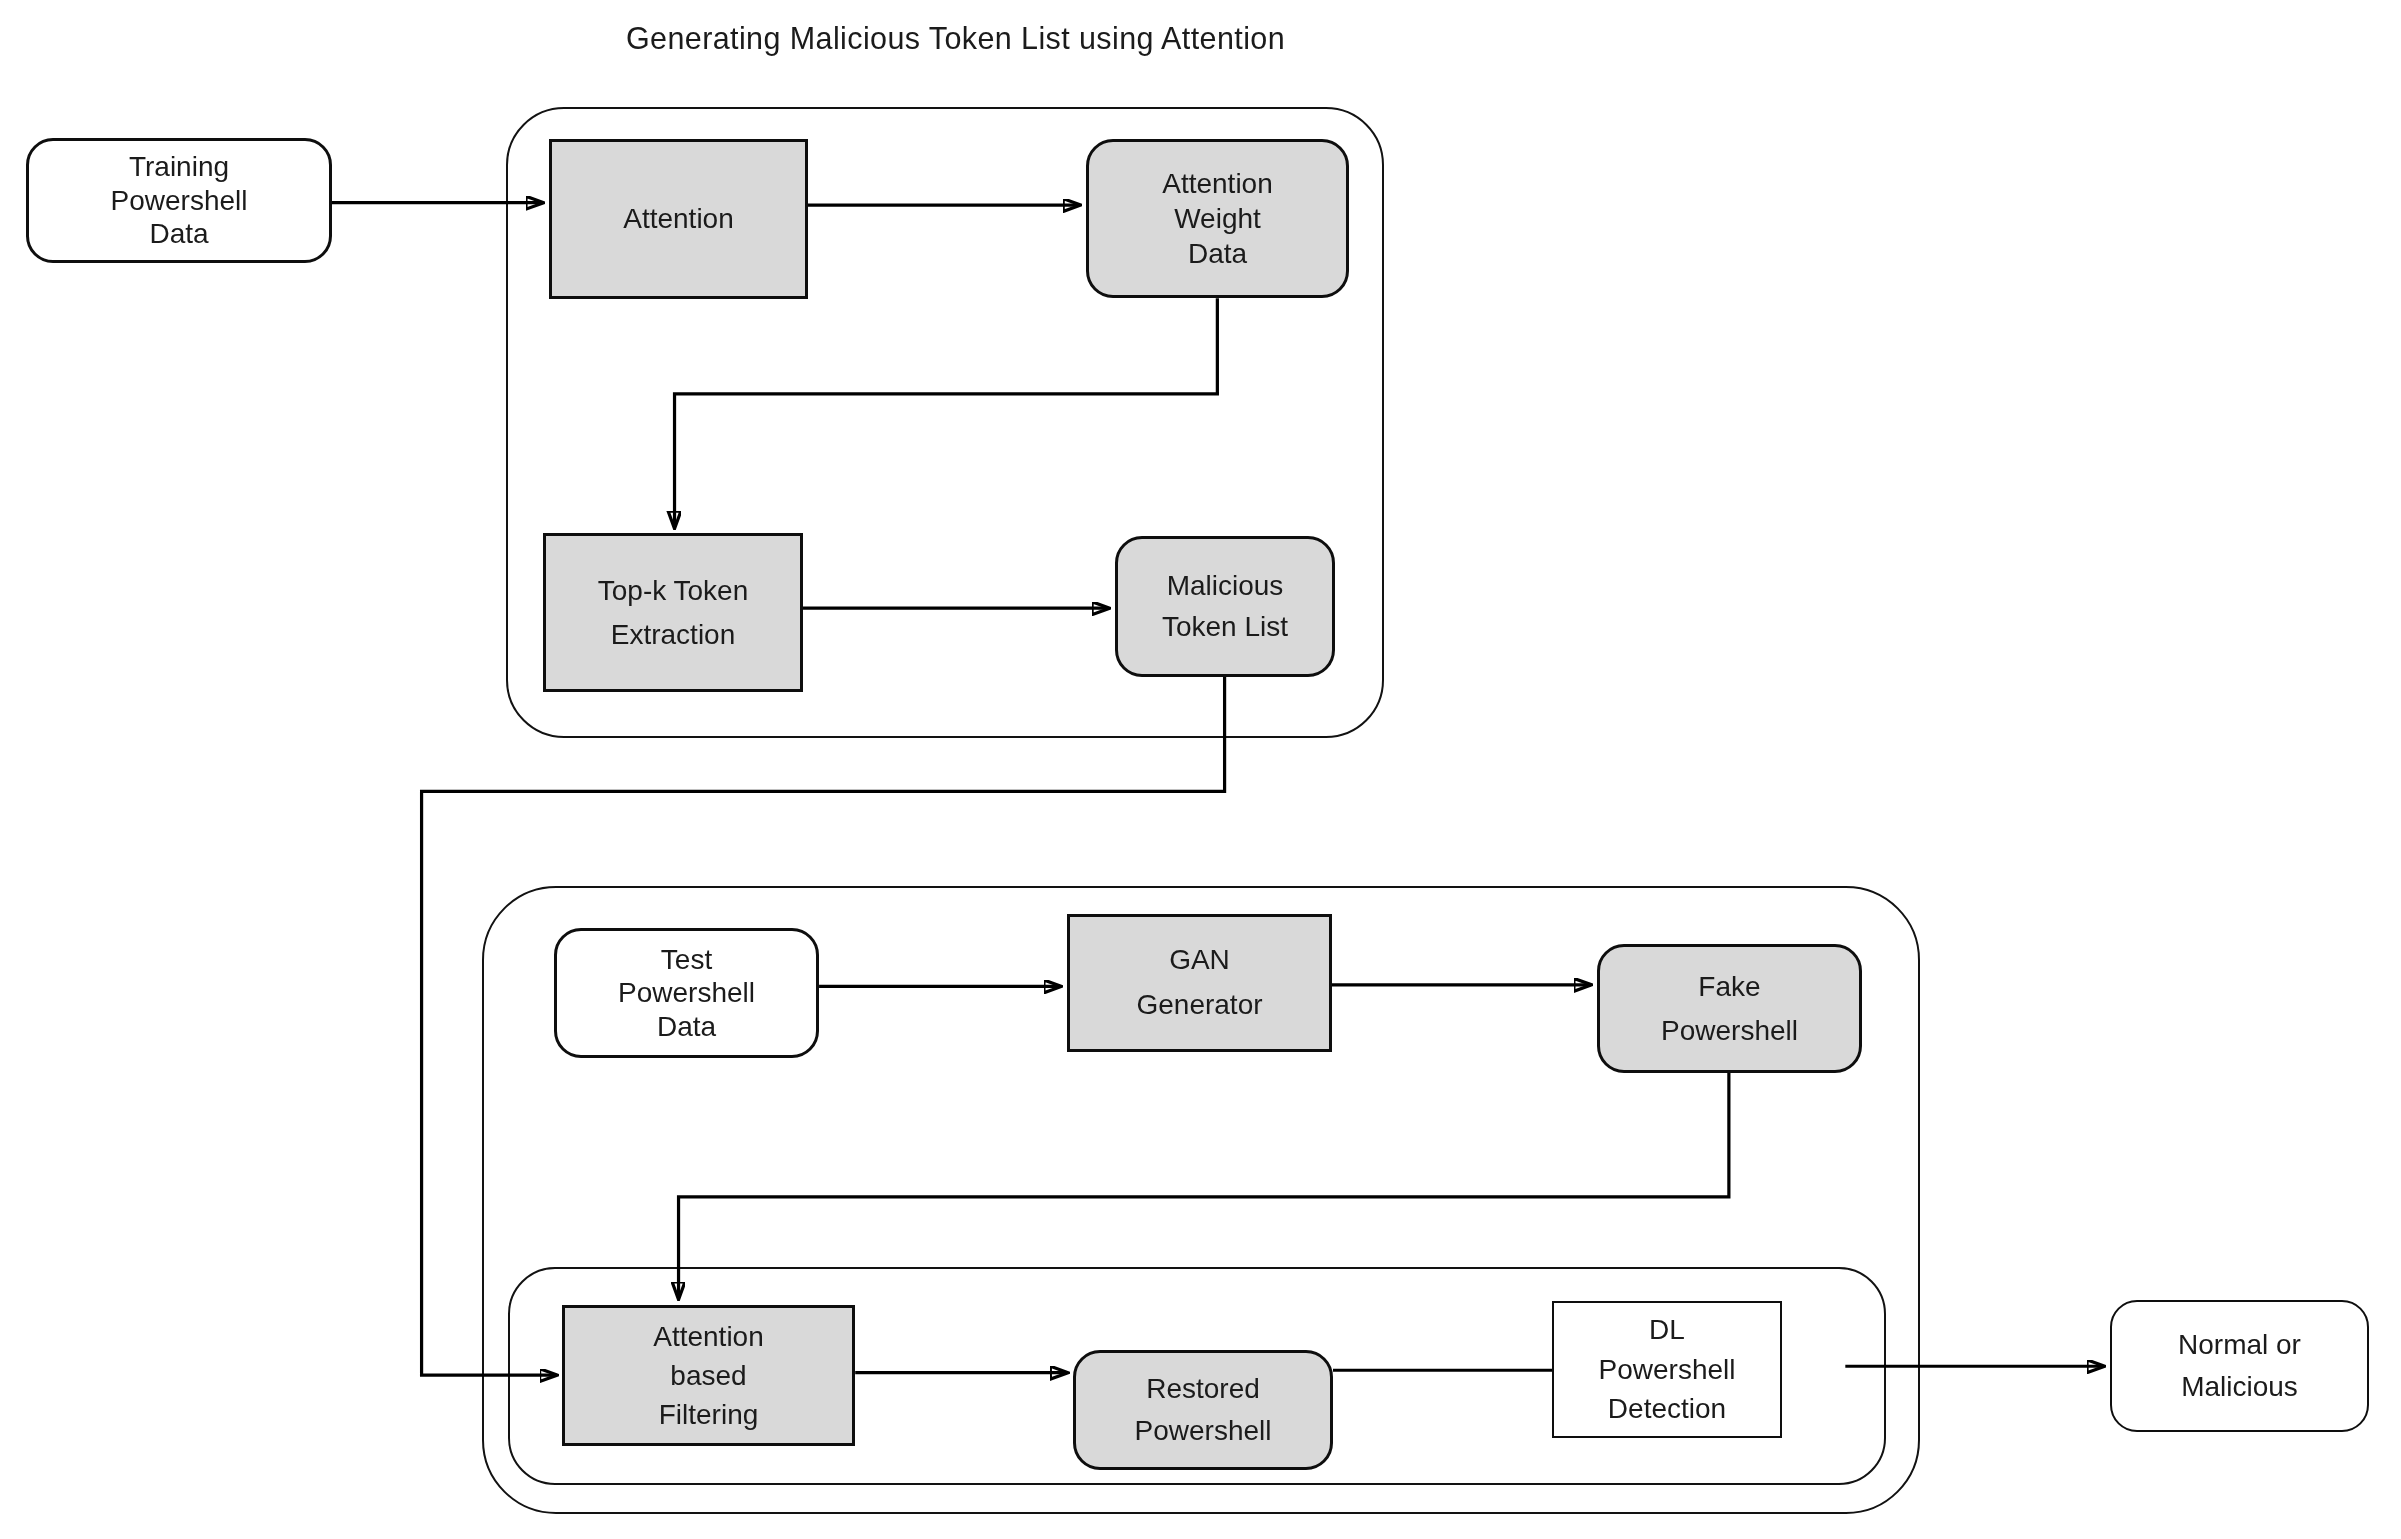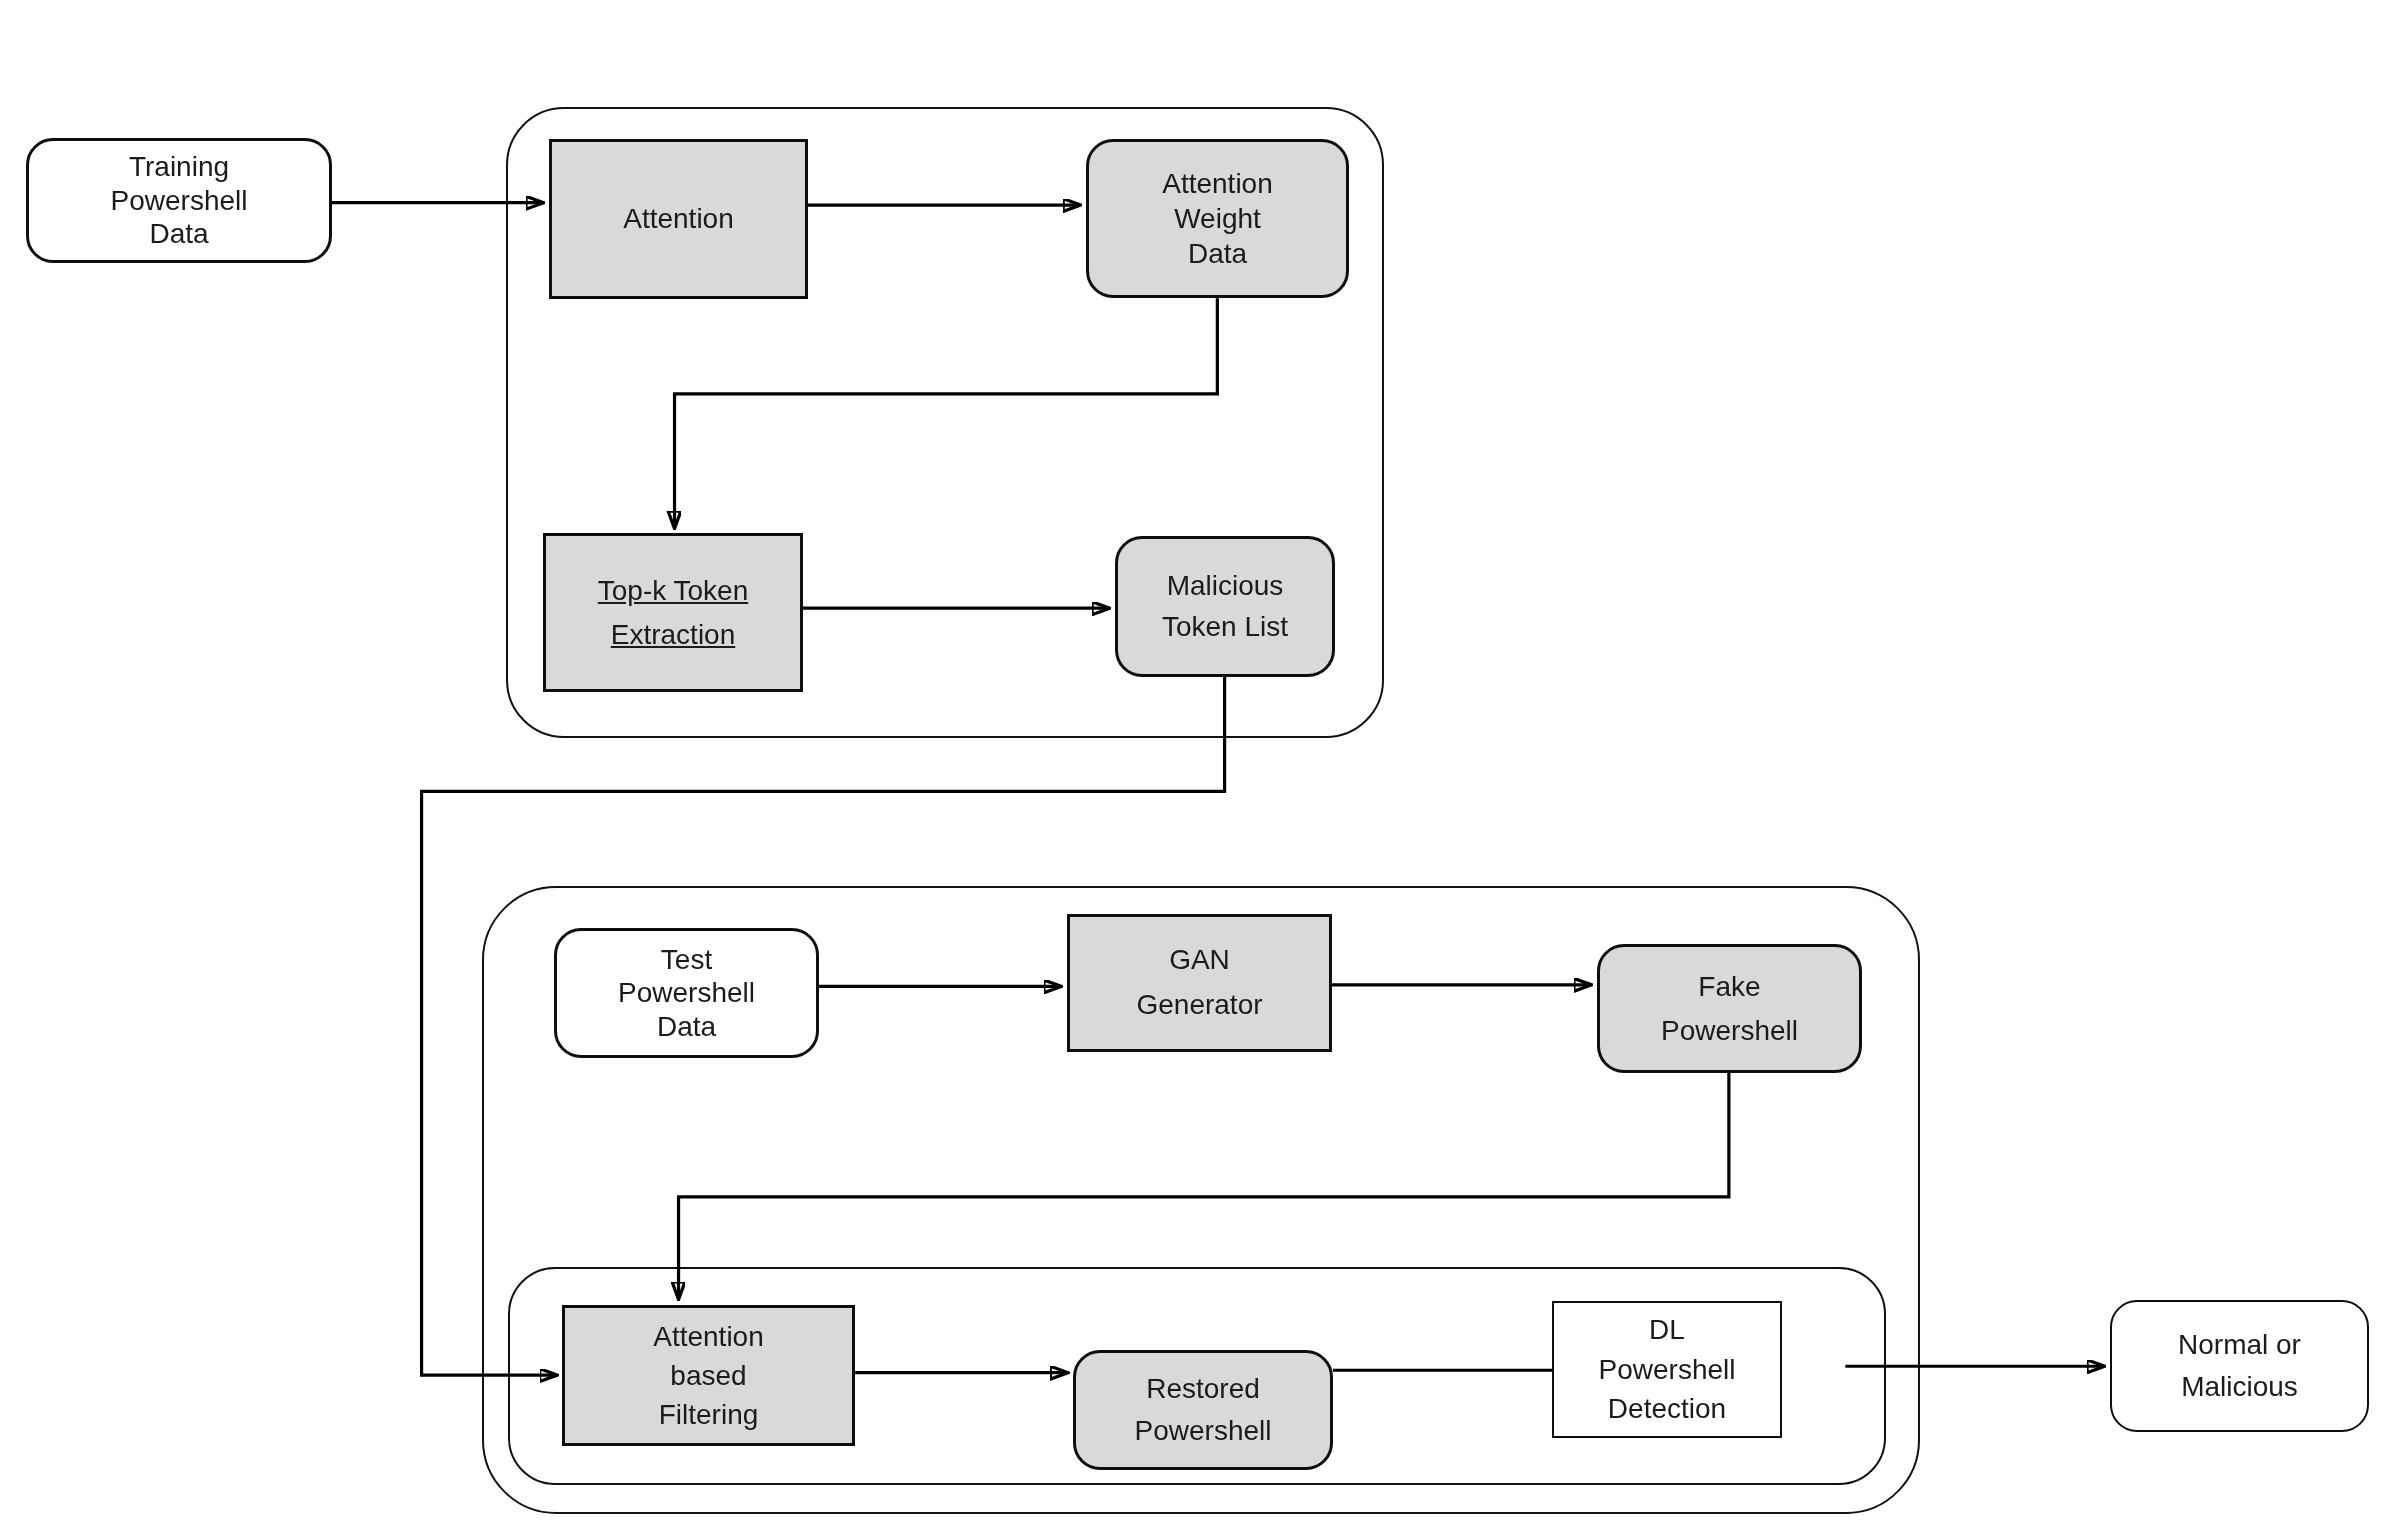--- a/index.html
+++ b/index.html
@@ -20,21 +20,21 @@
     position:absolute;display:flex;align-items:center;justify-content:center;
     text-align:center;white-space:pre-line;z-index:3;font-size:28px;line-height:1.32;
     box-sizing:border-box;
   }
   .gray{background:#d9d9d9;border:3.2px solid #0e0e0e;}
   .white{background:#ffffff;border:3.2px solid #0e0e0e;}
   .rounded{border-radius:27px;}
   #n-training {left:26px;  top:138px; width:306px;height:125px;line-height:1.2;}
   #n-attention{left:549px; top:139px; width:259px;height:160px;}
   #n-awd      {left:1086px;top:139px; width:263px;height:159px;line-height:1.26;}
-  #n-topk     {left:543px; top:533px; width:260px;height:159px;line-height:1.55;text-decoration:underline;}
+  #n-topk     {left:543px; top:533px; width:260px;height:159px;line-height:1.55;}
   #n-mtl      {left:1115px;top:536px; width:220px;height:141px;line-height:1.45;}
   #n-test     {left:554px; top:928px;width:265px;height:130px;line-height:1.2;}
   #n-gan      {left:1067px;top:914px;width:265px;height:138px;line-height:1.6;}
   #n-fake     {left:1597px;top:944px;width:265px;height:129px;line-height:1.55;}
   #n-abf      {left:562px; top:1305px;width:293px;height:141px;line-height:1.4;}
   #n-restored {left:1073px;top:1310px;width:260px;height:120px;line-height:1.5;margin-top:40px;}
   #n-dl       {left:1552px;top:1301px;width:230px;height:137px;line-height:1.42;border-width:2.4px;}
   #n-nom      {left:2110px;top:1300px;width:259px;height:132px;line-height:1.5;border-width:2.4px;}
 </style>
 </head>
@@ -58,20 +58,21 @@
     <path d="M 1000 757 H 1380" marker-end="url(#arr)"></path>
     <path d="M 1525 842 V 985 H 525 V 1712 H 692" marker-end="url(#arr)"></path>
     <path d="M 1020 1228 H 1320" marker-end="url(#arr)"></path>
     <path d="M 1658 1226 H 1980" marker-end="url(#arr)"></path>
     <path d="M 2153 1306 V 1490 H 845 V 1616" marker-end="url(#arr)"></path>
     <path d="M 1065 1709 H 1328" marker-end="url(#arr)"></path>
     <path d="M 1660 1706 H 1968" marker-end="url(#arr)"></path>
     <path d="M 2298 1701 H 2619" marker-end="url(#arr)"></path>
   </svg>
 
+  <div class="title" id="t1">Generating Malicious Token List using Attention</div>
 
   <div class="node white rounded" id="n-training">Training
 Powershell
 Data</div>
   <div class="node gray" id="n-attention">Attention</div>
   <div class="node gray rounded" id="n-awd">Attention
 Weight
 Data</div>
   <div class="node gray" id="n-topk">Top-k Token
 Extraction</div>

